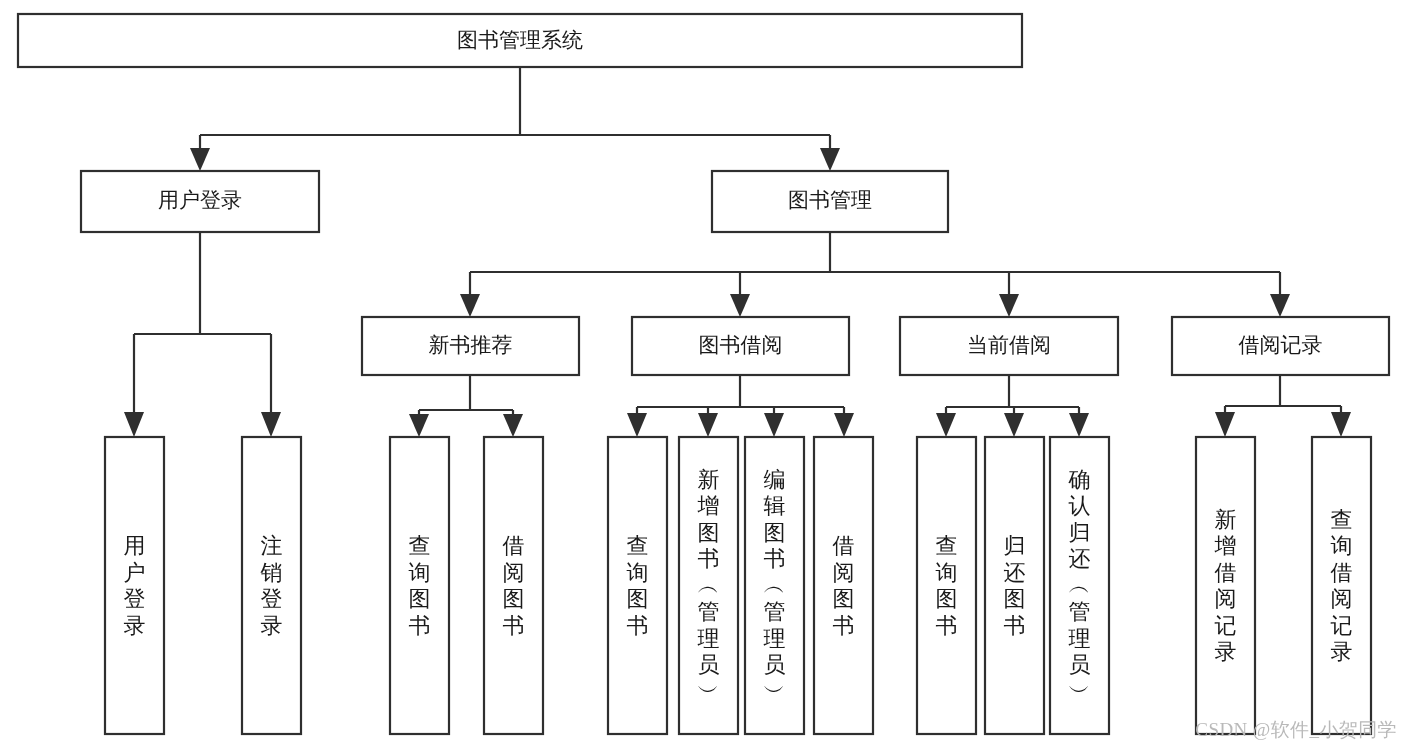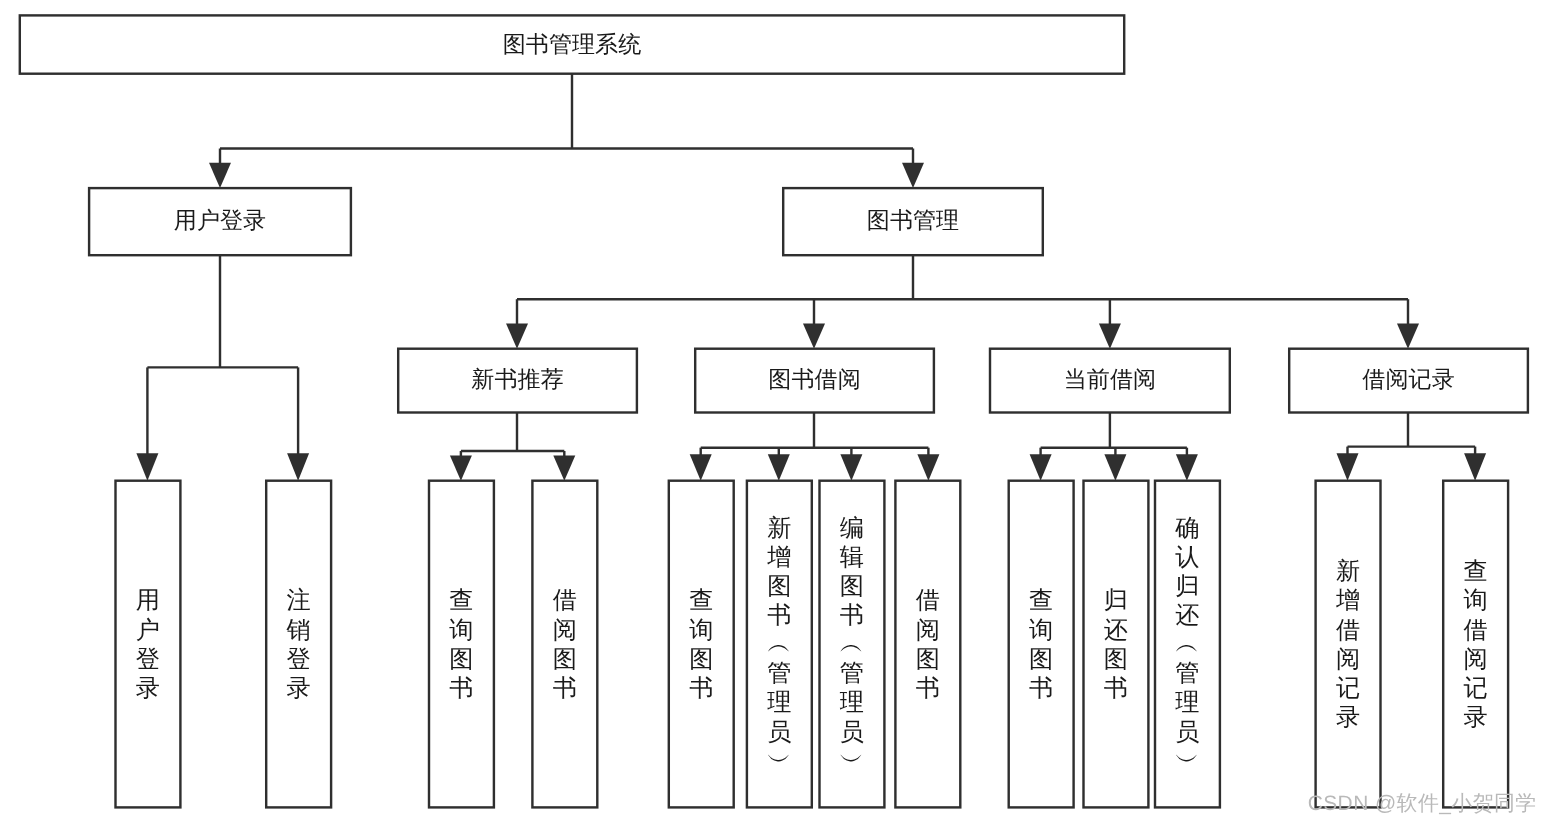--- a/index.html
+++ b/index.html
@@ -52,21 +52,21 @@
     stroke-linecap: butt;
   }
   .edge-head {
     fill: #2f2f2f;
     stroke: none;
   }
   .watermark {
     position: absolute;
     right: 8px;
     bottom: 4px;
-    font-family: Liberation Sans, sans-serif;
+    font-family: Liberation Serif, serif;
     font-size: 19px;
     color: #b9b9b9;
     letter-spacing: 0.4px;
     white-space: nowrap;
     pointer-events: none;
     text-align: right;
   }
 </style>
 </head>
 <body>

